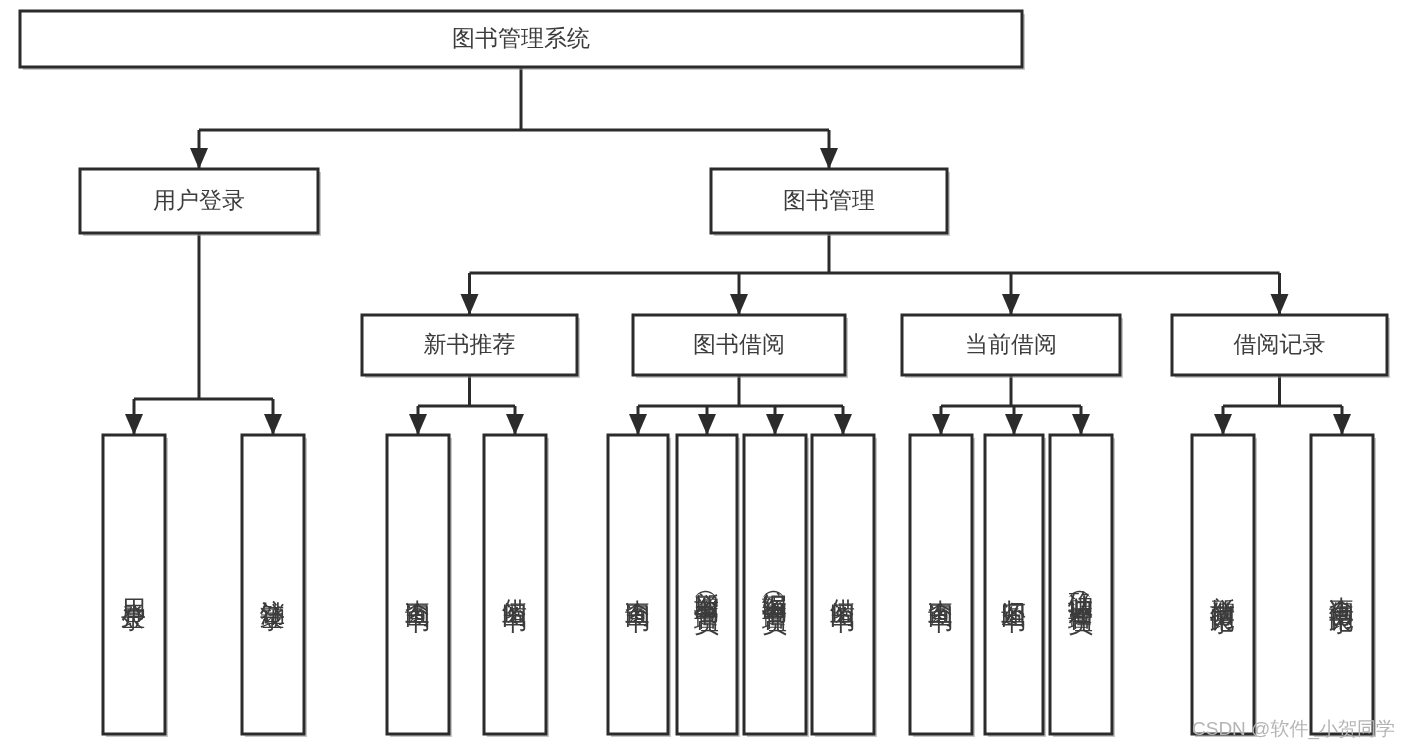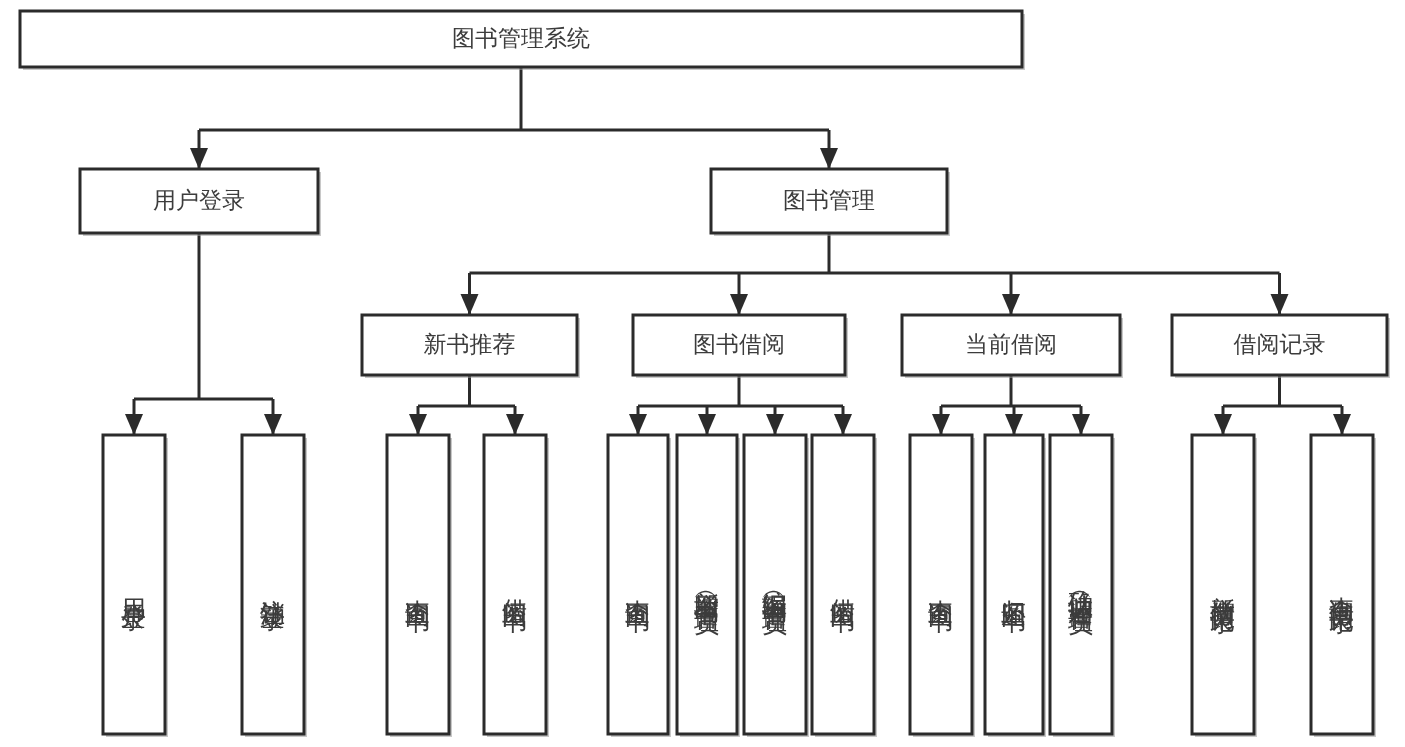--- a/index.html
+++ b/index.html
@@ -250,13 +250,14 @@
       <div class="node-label-v" style="left: 608px; top: 435px; width: 60px; height: 299px;">查询图书</div>
       <div class="node-label-v" style="left: 677px; top: 435px; width: 60px; height: 299px;">新增图书（管理员）</div>
       <div class="node-label-v" style="left: 744px; top: 435px; width: 62px; height: 299px;">编辑图书（管理员）</div>
       <div class="node-label-v" style="left: 812px; top: 435px; width: 62px; height: 299px;">借阅图书</div>
       <div class="node-label-v" style="left: 910px; top: 435px; width: 62px; height: 299px;">查询图书</div>
       <div class="node-label-v" style="left: 985px; top: 435px; width: 58px; height: 299px;">归还图书</div>
       <div class="node-label-v" style="left: 1050px; top: 435px; width: 62px; height: 299px;">确认归还（管理员）</div>
       <div class="node-label-v" style="left: 1192px; top: 435px; width: 62px; height: 299px;">新增借阅记录</div>
       <div class="node-label-v" style="left: 1311px; top: 435px; width: 62px; height: 299px;">查询借阅记录</div>
     </div>
+  <div class="watermark" id="watermark" style="left: 1192px; top: 716px;">CSDN @软件_小贺同学</div>
 </div>
 
 </body></html>

